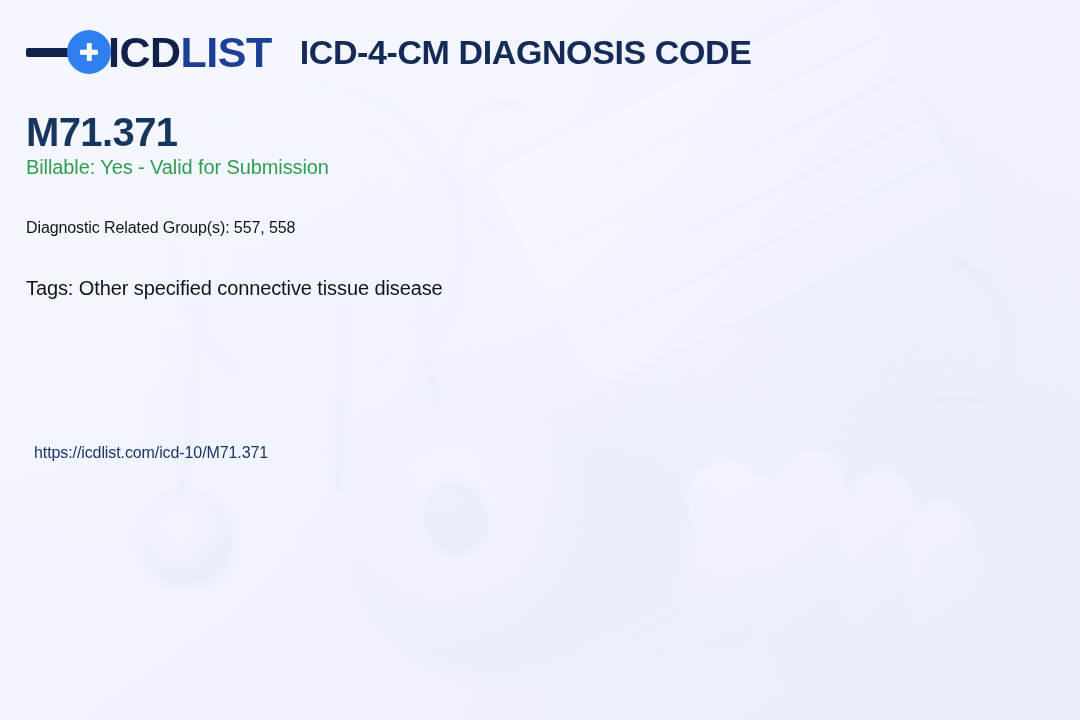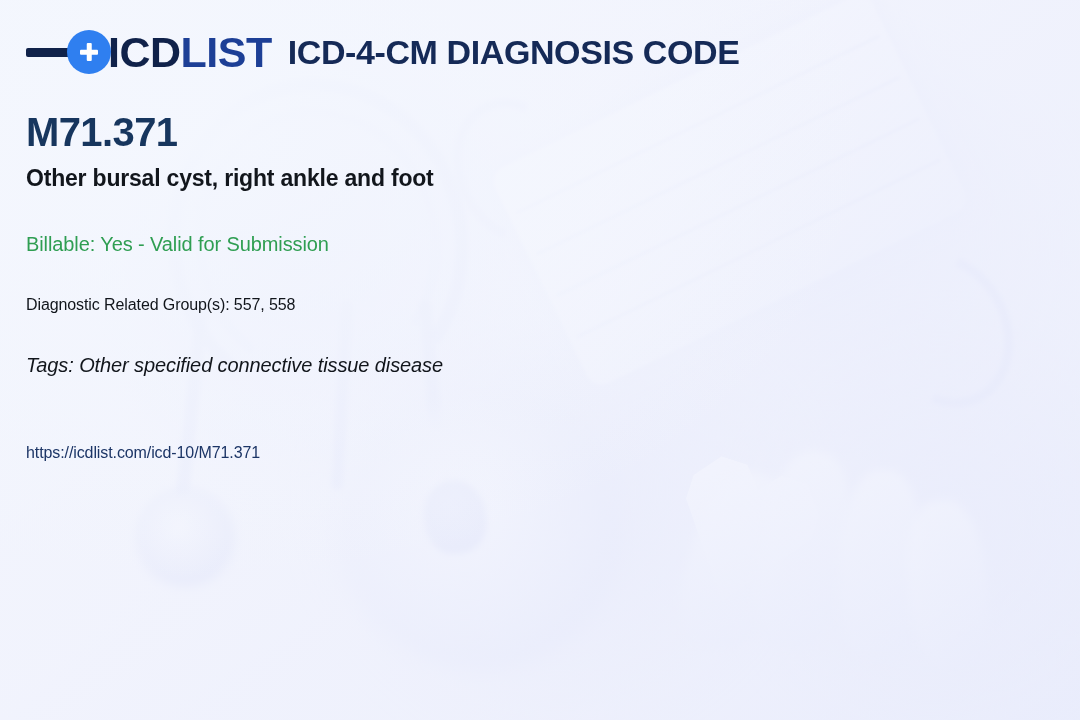--- a/index.html
+++ b/index.html
@@ -177,21 +177,21 @@
 
   
   .content { position:relative; z-index:5; }
 
   
   .header {
     position:absolute;
     left:26px; top:24px;
     display:flex;
     align-items:center;
-    gap:16px;
+    gap:28px;
     height:56px;
   }
 
   .logo {
     display:flex;
     align-items:center;
     height:56px;
   }
   .logo-dash {
     width:46px; height:9px;
@@ -242,21 +242,20 @@
     left:26px; top:110px;
     width:960px;
   }
 
   .code-number {
     font-size:40px;
     font-weight:bold;
     color:#17365e;
     letter-spacing:-0.6px;
     line-height:1.1;
-    margin-bottom:10px;
   }
 
   .code-desc {
     font-size:23px;
     font-weight:bold;
     color:#12161c;
     letter-spacing:-0.2px;
     line-height:1.25;
     margin-bottom:38px;
   }
@@ -276,26 +275,25 @@
     letter-spacing:-0.1px;
     line-height:1.3;
     margin-bottom:36px;
   }
 
   .tags {
     font-size:20px;
     color:#11151b;
     letter-spacing:-0.1px;
     line-height:1.3;
-    font-style:italic;
   }
 
   .url {
     position:absolute;
-    left:26px; top:444px;
+    left:34px; top:444px;
     font-size:16px;
     color:#1c3566;
     letter-spacing:-0.1px;
     text-decoration:none;
   }
 </style>
 </head>
 <body>
 
 <div class="card">
@@ -342,21 +340,20 @@
         <span class="logo-dash"></span>
         <span class="logo-plus-circle"></span>
         <span class="logo-text"><span class="logo-icd">ICD</span><span class="logo-list">LIST</span></span>
       </div>
 
       <div class="header-title">ICD-4-CM DIAGNOSIS CODE</div>
     </div>
 
     <div class="body-block">
       <div class="code-number">M71.371</div>
-      <div class="code-desc">Other bursal cyst, right ankle and foot</div>
       <div class="billable">Billable: Yes - Valid for Submission</div>
       <div class="drg">Diagnostic Related Group(s): 557, 558</div>
       <div class="tags">Tags: Other specified connective tissue disease</div>
     </div>
 
     <a class="url" href="#">https://icdlist.com/icd-10/M71.371</a>
 
   </div>
 </div>
 

